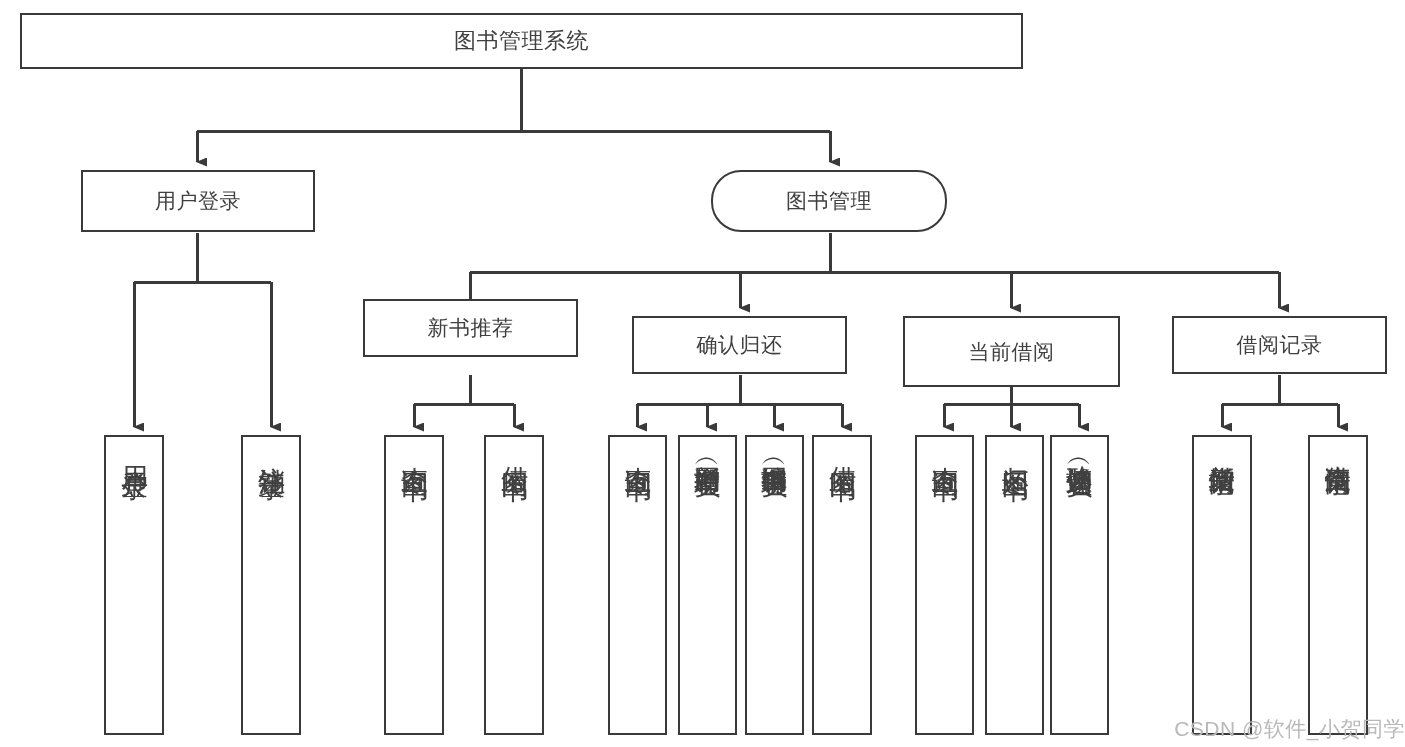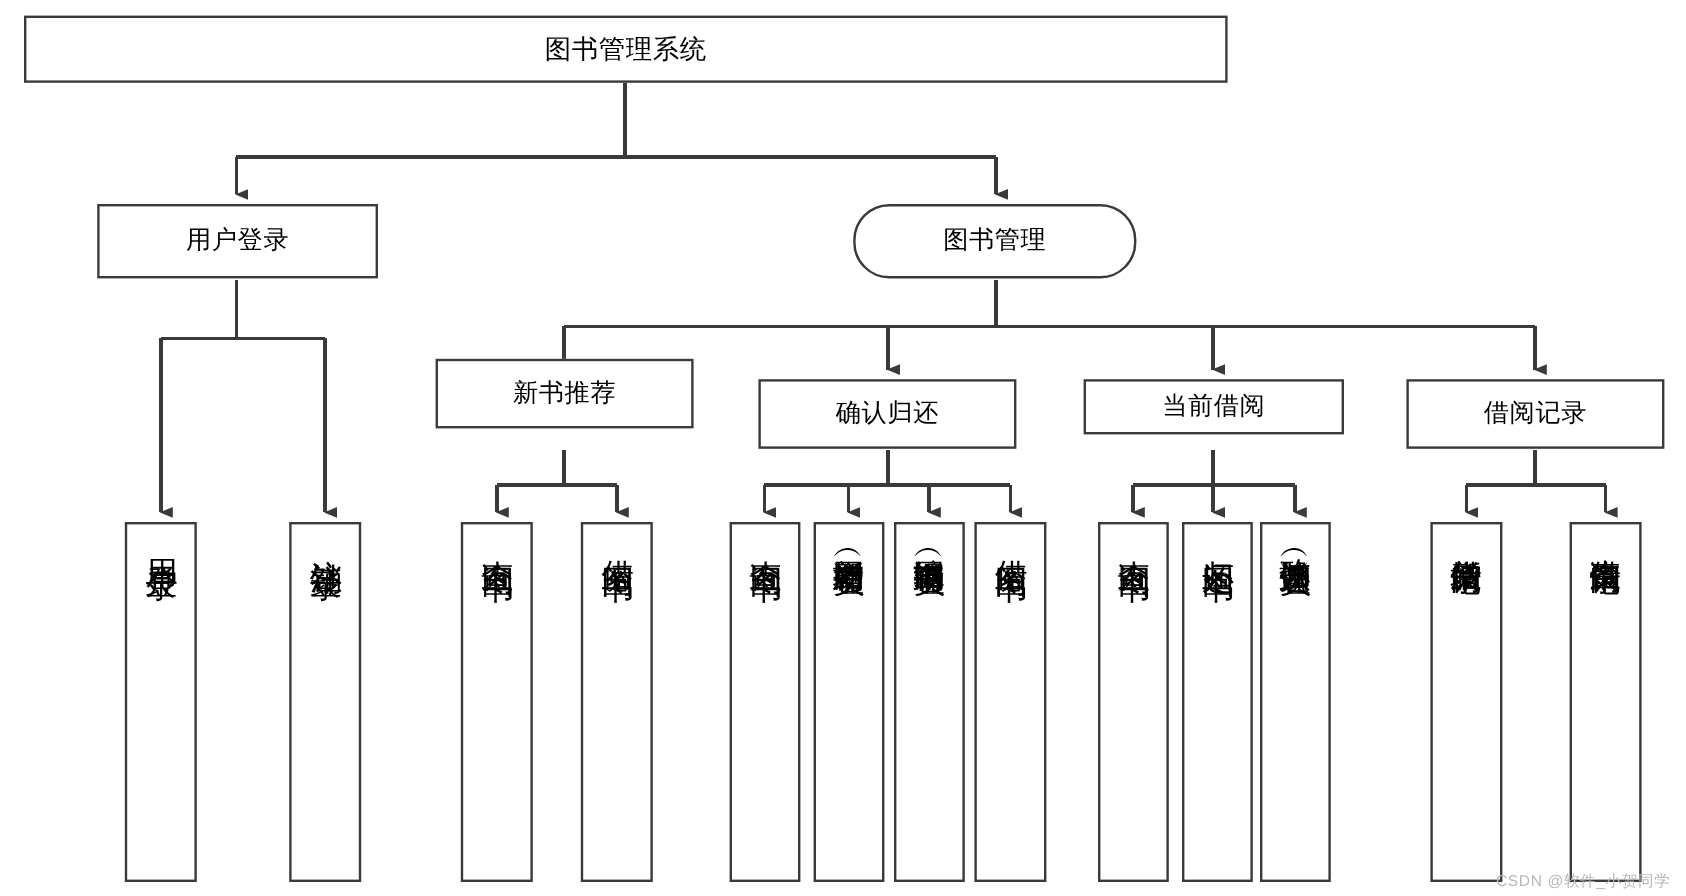--- a/index.html
+++ b/index.html
@@ -35,21 +35,21 @@
     align-items: center;
     justify-content: center;
     text-align: center;
     color: #1b1b1b;
     z-index: 2;
   }
   .node .node-label {
     display: block;
     line-height: 1.22;
     letter-spacing: 0.5px;
-    color: #000000;
+    color: #404040;
   }
   .node.horizontal .node-label {
     font-size: 21px;
     white-space: nowrap;
   }
   .node.root .node-label {
     font-size: 22px;
   }
   .node.vertical {
     align-items: flex-start;
@@ -63,23 +63,23 @@
     line-height: 1.02;
     letter-spacing: 3px;
     white-space: nowrap;
   }
   .node.vertical.tall-text .node-label {
     font-size: 26px;
     letter-spacing: 1px;
   }
   #watermark {
     position: absolute;
-    right: 13px;
+    right: 0;
     bottom: 4px;
-    font-size: 13px;
+    font-size: 21px;
     color: #b8b8b8;
     letter-spacing: 0.5px;
     z-index: 5;
     white-space: nowrap;
     font-family: "Liberation Sans", "DejaVu Sans", sans-serif;
   }
 </style>
 </head>
 <body>
 
@@ -145,21 +145,21 @@
   <div class="node horizontal" style="left:711px; top:170px; width:236px; height:62px;border-radius:30px;">
     <span class="node-label">图书管理</span>
   </div>
 
   <div class="node horizontal" style="left:363px; top:299px; width:215px; height:58px;">
     <span class="node-label">新书推荐</span>
   </div>
   <div class="node horizontal" style="left:632px; top:316px; width:215px; height:58px;">
     <span class="node-label">确认归还</span>
   </div>
-  <div class="node horizontal" style="left:903px; top:316px; width:217px; height:46px;">
+  <div class="node horizontal" style="left:903px; top:316px; width:217px; height:71px;">
     <span class="node-label">当前借阅</span>
   </div>
   <div class="node horizontal" style="left:1172px; top:316px; width:215px; height:58px;">
     <span class="node-label">借阅记录</span>
   </div>
 
   <div class="node vertical" style="left:104px; top:435px; width:60px; height:300px;">
     <span class="node-label">用户登录</span>
   </div>
   <div class="node vertical" style="left:241px; top:435px; width:60px; height:300px;">

